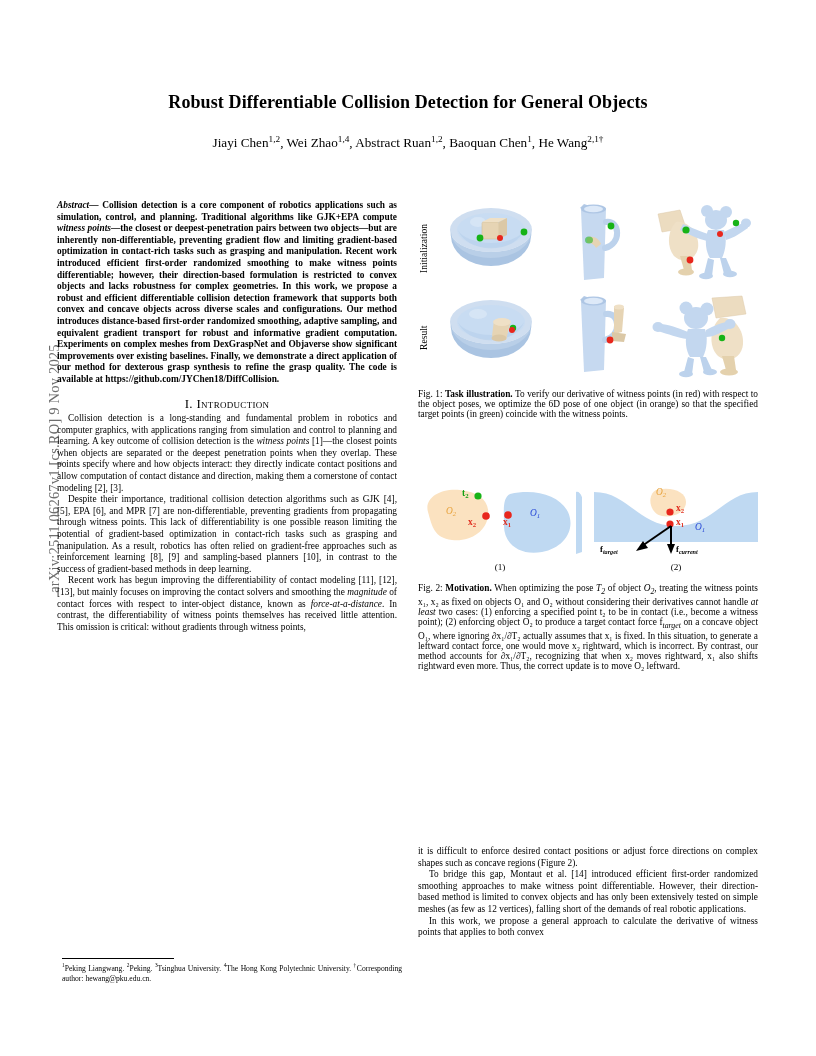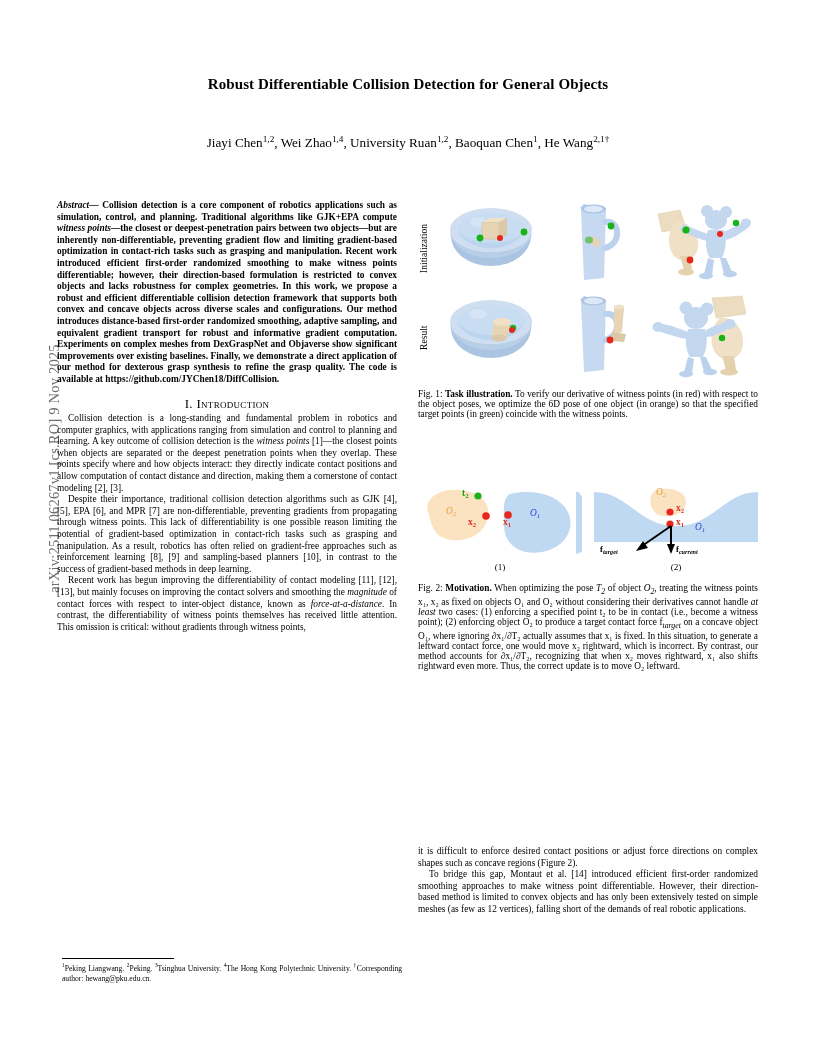--- a/index.html
+++ b/index.html
@@ -24,23 +24,23 @@
     font-size:14.5px;
     color:#6e6e6e;
     letter-spacing:.2px;
     white-space:nowrap;
     text-align:center;
   }
 
   
   .title{
     position:absolute;
-    left:62px; top:76px; width:692px;
-    text-align:center;
-    font-size:15px;
+    left:62px; top:92px; width:692px;
+    text-align:center;
+    font-size:18px;
     font-weight:bold;
     letter-spacing:.1px;
   }
   .authors{
     position:absolute;
     left:62px; top:135px; width:692px;
     text-align:center;
     font-size:13.2px;
   }
   sup{font-size:.70em; vertical-align:super; line-height:0;}
@@ -153,21 +153,21 @@
 </head>
 <body>
 
 <div class="page">
 
   <div class="arxiv-stamp">arXiv:2511.06267v1  [cs.RO]  9 Nov 2025</div>
 
   <div class="title">Robust Differentiable Collision Detection for General Objects</div>
 
   <div class="authors">
-    <span>Jiayi Chen</span><sup>1,2</sup>, <span>Wei Zhao</span><sup>1,4</sup>, <span>University Ruan</span><sup>1,2</sup>, <span>Baoquan Chen</span><sup>1</sup>, <span>He Wang</span><sup>2,1†</sup>
+    <span>Jiayi Chen</span><sup>1,2</sup>, <span>Wei Zhao</span><sup>1,4</sup>, <span>Abstract Ruan</span><sup>1,2</sup>, <span>Baoquan Chen</span><sup>1</sup>, <span>He Wang</span><sup>2,1†</sup>
   </div>
 
   <div class="col col-left">
 
     <p class="abstract"><span class="lead">Abstract—</span><span> Collision detection is a core component of robotics applications such as simulation, control, and planning. Traditional algorithms like GJK+EPA compute </span><i>witness points</i><span>—the closest or deepest-penetration pairs between two objects—but are inherently non-differentiable, preventing gradient flow and limiting gradient-based optimization in contact-rich tasks such as grasping and manipulation. Recent work introduced efficient first-order randomized smoothing to make witness points differentiable; however, their direction-based formulation is restricted to convex objects and lacks robustness for complex geometries. In this work, we propose a robust and efficient differentiable collision detection framework that supports both convex and concave objects across diverse scales and configurations. Our method introduces distance-based first-order randomized smoothing, adaptive sampling, and equivalent gradient transport for robust and informative gradient computation. Experiments on complex meshes from DexGraspNet and Objaverse show significant improvements over existing baselines. Finally, we demonstrate a direct application of our method for dexterous grasp synthesis to refine the grasp quality. The code is available at https://github.com/JYChen18/DiffCollision.</span></p>
 
     <div class="sec-head">I.  Introduction</div>
 
     <p class="body"><span>Collision detection is a long-standing and fundamental problem in robotics and computer graphics, with applications ranging from simulation and control to planning and learning. A key outcome of collision detection is the </span><i>witness points</i><span> [1]—the closest points when objects are separated or the deepest penetration points when they overlap. These points specify where and how objects interact: they directly indicate contact positions and allow computation of contact distance and direction, making them a cornerstone of contact modeling [2], [3].</span></p>
 
@@ -339,15 +339,16 @@
     <div class="f2num p2">(2)</div>
   </div>
 
   <div class="figcap" id="fig2cap">
     <span>Fig. 2: </span><b>Motivation.</b><span> When optimizing the pose </span><i><span>T</span><sub>2</sub></i><span> of object </span><i><span>O</span><sub>2</sub></i><span>, treating the witness points x₁, x₂ as fixed on objects O₁ and O₂ without considering their derivatives cannot handle </span><i>at least</i><span> two cases: (1) enforcing a specified point t₂ to be in contact (i.e., become a witness point); (2) enforcing object O₂ to produce a target contact force f</span><sub><i>target</i></sub><span> on a concave object O₁, where ignoring ∂x₁/∂T₂ actually assumes that x₁ is fixed. In this situation, to generate a leftward contact force, one would move x₂ rightward, which is incorrect. By contrast, our method accounts for ∂x₁/∂T₂, recognizing that when x₂ moves rightward, x₁ also shifts rightward even more. Thus, the correct update is to move O₂ leftward.</span>
   </div>
 
   <div class="col col-right" style="top:846px;">
     <p class="body noind"><span>it is difficult to enforce desired contact positions or adjust force directions on complex shapes such as concave regions (Figure 2).</span></p>
     <p class="body"><span>To bridge this gap, Montaut et al. [14] introduced efficient first-order randomized smoothing approaches to make witness point differentiable. However, their direction-based method is limited to convex objects and has only been extensively tested on simple meshes (as few as 12 vertices), falling short of the demands of real robotic applications.</span></p>
+    <p class="body"><span>In this work, we propose a general approach to calculate the derivative of witness points that applies to both convex</span></p>
   </div>
 
 </div>
 
 </body></html>

